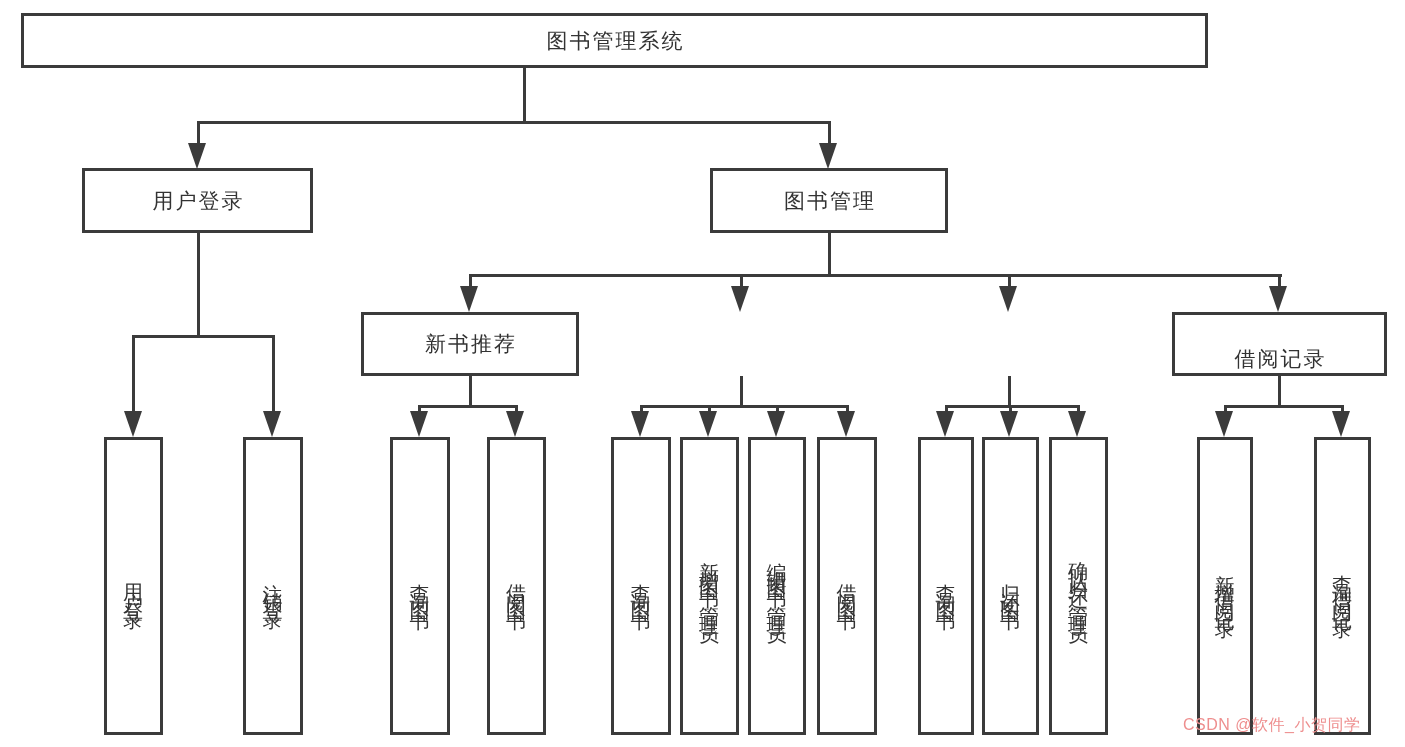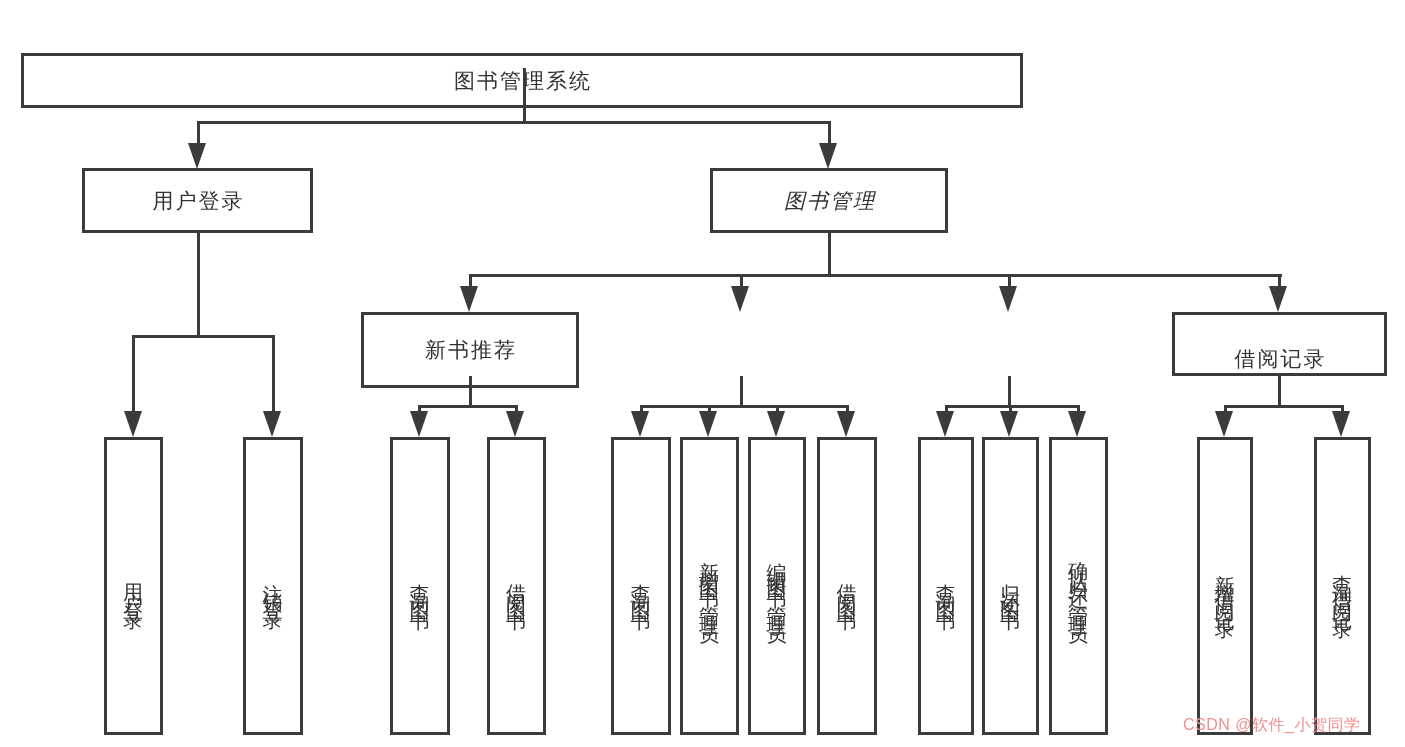--- a/index.html
+++ b/index.html
@@ -56,32 +56,32 @@
     color: var(--wm);
     white-space: nowrap;
     z-index: 5;
   }
 </style>
 </head>
 <body>
 
 <div class="canvas">
 
-  <div class="box hbox" style="left:21px; top:13px; width:1002px; height:55px;margin-top:40px;">
+  <div class="box hbox" style="left:21px; top:13px; width:1187px; height:55px;">
     <span class="lbl">图书管理系统</span>
   </div>
 
   <div class="box hbox" style="left:82px; top:168px; width:231px; height:65px;">
     <span class="lbl">用户登录</span>
   </div>
-  <div class="box hbox" style="left:710px; top:168px; width:238px; height:65px;font-style:italic;">
+  <div class="box hbox" style="left:710px; top:168px; width:238px; height:65px;">
     <span class="lbl">图书管理</span>
   </div>
 
-  <div class="box hbox" style="left:361px; top:312px; width:218px; height:76px;">
+  <div class="box hbox" style="left:361px; top:312px; width:218px; height:64px;">
     <span class="lbl">新书推荐</span>
   </div>
   <div class="box hbox" style="left:1172px; top:312px; width:215px; height:64px;align-items:flex-end;">
     <span class="lbl">借阅记录</span>
   </div>
 
   <div class="box leaf" style="left:104px; top:437px; width:59px; height:298px;">
     <span class="vtext">用户登录</span>
   </div>
   <div class="box leaf" style="left:243px; top:437px; width:60px; height:298px;">

